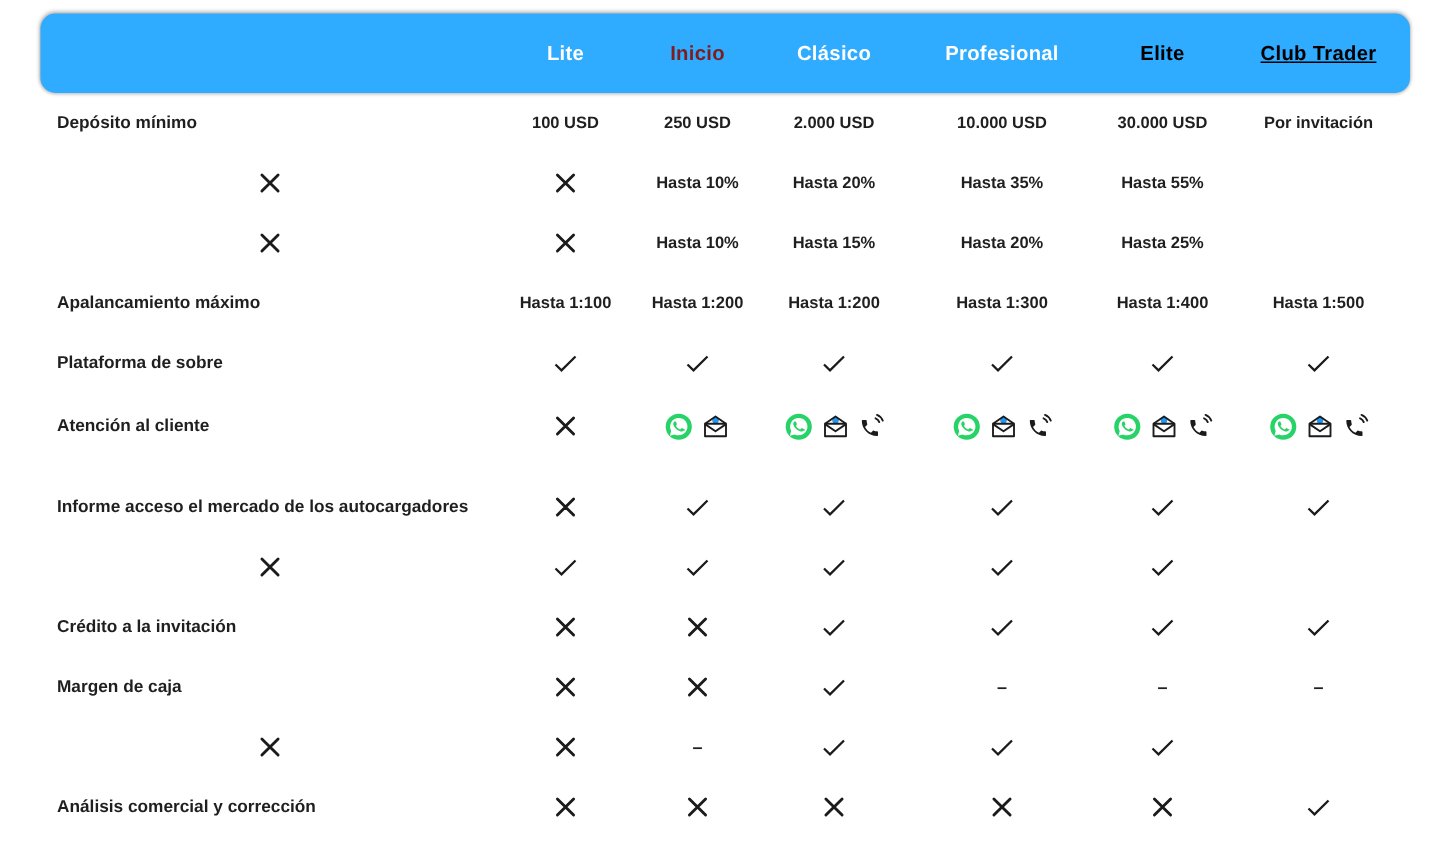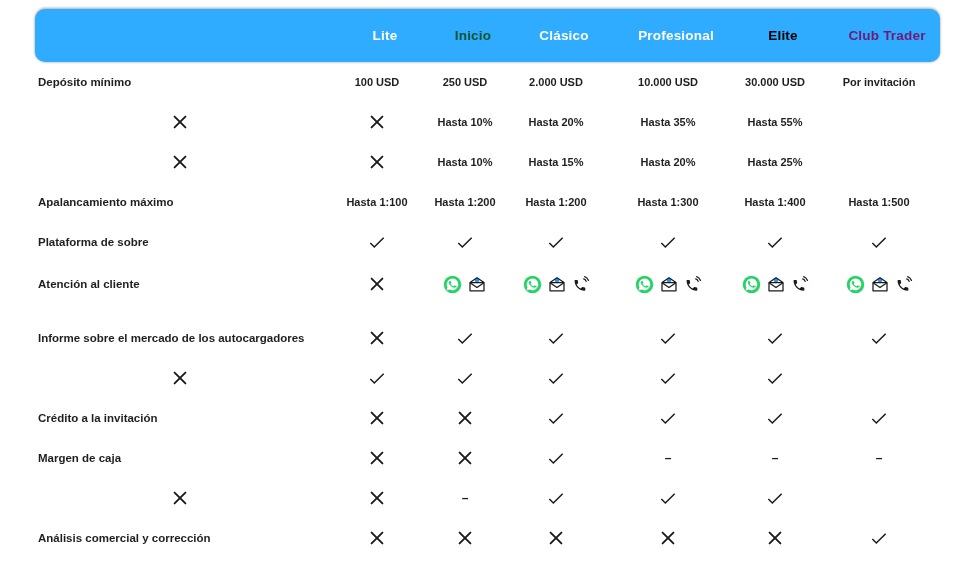--- a/index.html
+++ b/index.html
@@ -8,21 +8,20 @@
     font-family:"Liberation Sans",sans-serif;color:#1f1f1f;position:relative;
   }
   .table{
     position:absolute;left:27px;top:9px;width:913px;
     --cols:305px 90px 86px 96px 128px 86px 122px;
   }
   .header-bar{
     display:grid;grid-template-columns:var(--cols);align-items:center;
     height:53px;border-radius:10px;
     box-shadow:0 -1px 3px rgba(0,0,0,.35),0 1px 2px rgba(0,0,0,.12);
-    margin-left:8px;
   }
   .plan{
     text-align:center;font-weight:bold;font-size:13.5px;letter-spacing:.2px;
   }
   .row{
     display:grid;grid-template-columns:var(--cols);align-items:center;height:40px;
   }
   .row.tall{height:44px;}
   .cell{
     text-align:center;font-size:11px;font-weight:bold;
@@ -39,25 +38,25 @@
   svg.check-icon{width:16px;height:13px;}
   svg.cross-icon{width:14px;height:14px;}
 </style>
 </head>
 <body style="color: rgb(31, 31, 31);">
 
 <div class="table">
   <div class="header-bar" id="header-bar" style="background: rgb(47, 171, 255);">
       <div class="plan"></div>
       <div class="plan" style="color: rgb(255, 255, 255);">Lite</div>
-      <div class="plan" style="color: #14532d;">Inicio</div>
+      <div class="plan" style="color: #7f1d1d;">Inicio</div>
       <div class="plan" style="color: rgb(255, 255, 255);">Clásico</div>
       <div class="plan" style="color: rgb(255, 255, 255);">Profesional</div>
       <div class="plan" style="color: #000000;">Elite</div>
-      <div class="plan" style="color: #701a75;">Club Trader</div>
+      <div class="plan" style="color: #000000; text-decoration: underline;">Club Trader</div>
     </div>
   <div id="table-body">
       <div class="row">
         <div class="cell label">Depósito mínimo</div>
         <div class="cell">
           <span>100 USD</span>
         </div>
         <div class="cell">
           <span>250 USD</span>
         </div>
@@ -259,21 +258,21 @@
           </svg>
           <svg class="cicon phone-icon" viewBox="0 0 24 24">
             <path fill="#1b1b1b" transform="scale(0.8) translate(1.2,5.2)" d="M6.62 10.79c1.44 2.83 3.76 5.14 6.59 6.59l2.2-2.2c.27-.27.67-.36 1.02-.24 1.12.37 2.33.57 3.57.57.55 0 1 .45 1 1V20c0 .55-.45 1-1 1-9.39 0-17-7.61-17-17 0-.55.45-1 1-1h3.5c.55 0 1 .45 1 1 0 1.25.2 2.45.57 3.57.11.35.03.74-.25 1.02l-2.2 2.2z"></path>
             <path fill="none" stroke="#1b1b1b" stroke-width="1.7" stroke-linecap="round" d="M15.6 5.2a5.4 5.4 0 0 1 3.3 3.3"></path>
             <path fill="none" stroke="#1b1b1b" stroke-width="1.7" stroke-linecap="round" d="M16.9 2.1a8.8 8.8 0 0 1 5.1 5.1"></path>
           </svg>
         </div>
       </div>
       <div class="section-gap" style="height: 12px;"></div>
       <div class="row">
-        <div class="cell label">Informe sobre el mercado de los autocargadores</div>
+        <div class="cell label">Informe acceso el mercado de los autocargadores</div>
         <div class="cell">
           <svg class="cicon cross-icon" viewBox="0 0 14 14">
             <path fill="none" stroke="#1b1b1b" stroke-width="1.9" stroke-linecap="round" d="M1.6 1.6 12.4 12.4M12.4 1.6 1.6 12.4"></path>
           </svg>
         </div>
         <div class="cell">
           <svg class="cicon check-icon" viewBox="0 0 18 14">
             <path fill="none" stroke="#1b1b1b" stroke-width="1.7" d="M1.5 7.6 6 12 16.5 1.6"></path>
           </svg>
         </div>

